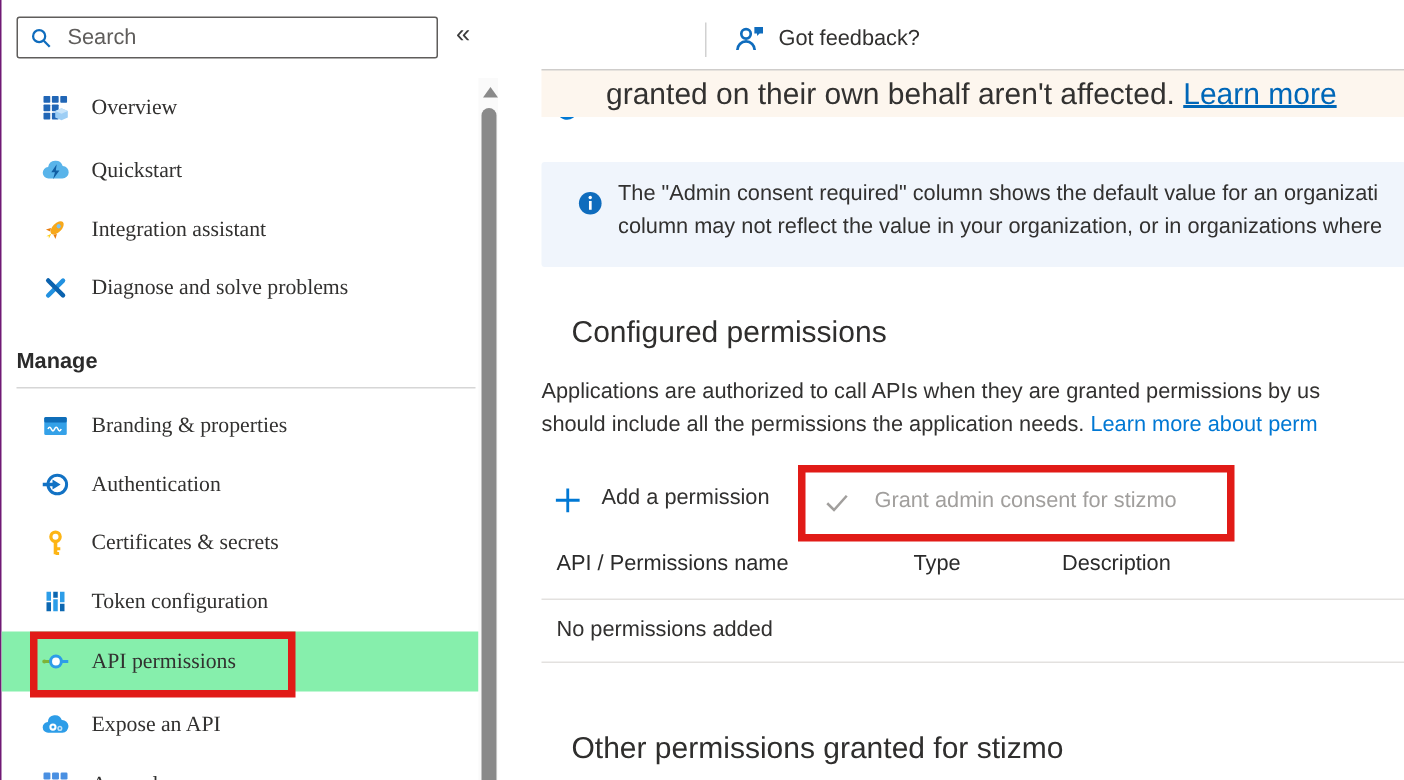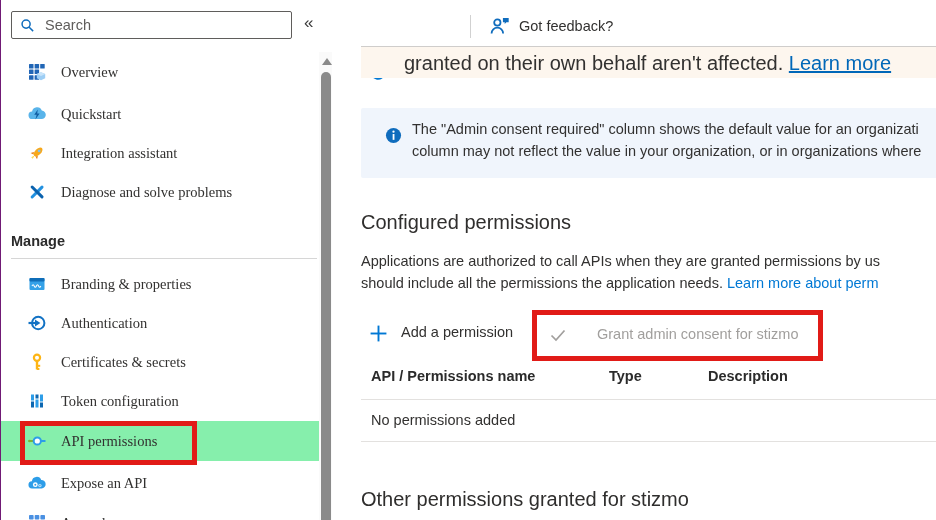--- a/index.html
+++ b/index.html
@@ -36,26 +36,26 @@
   .tb-btn{position:absolute;display:flex;align-items:center;gap:8px;font-size:14.5px;color:#323130;cursor:pointer;}
   .tb-divider{position:absolute;left:469px;top:15px;width:1px;height:23px;background:#d1d1d1;}
   
   .warn-banner{position:absolute;left:360px;top:46px;width:576px;height:32px;background:#fdf6ee;border-top:1px solid #cfcdcb;box-sizing:border-box;}
   .warn-text{position:absolute;left:43px;top:5px;font-size:20px;white-space:nowrap;color:#323130;}
   .warn-text a{color:#0067b8;text-decoration:underline;cursor:pointer;}
   .info-banner{position:absolute;left:360px;top:108px;width:576px;height:70px;background:#f0f5fc;border-radius:2px;}
   .info-icon{position:absolute;left:24px;top:19px;width:17px;height:17px;}
   .info-lines{position:absolute;left:51px;top:10px;font-size:14.5px;line-height:22px;white-space:nowrap;color:#323130;}
   
-  .h1{position:absolute;font-size:20px;font-weight:400;color:#2f2e2d;white-space:nowrap;}
+  .h1{position:absolute;font-size:20px;font-weight:400;color:#2f2e2d;white-space:nowrap;margin-left:20px;}
   .para{position:absolute;left:360px;top:250px;font-size:14.5px;line-height:22px;white-space:nowrap;color:#323130;}
   .para a{color:#0078d4;text-decoration:none;cursor:pointer;}
   .cmd-btn{position:absolute;display:flex;align-items:flex-start;gap:13px;font-size:14.5px;cursor:pointer;white-space:nowrap;}
   .cmd-btn.disabled{color:#a19f9d;cursor:default;}
-  .th{position:absolute;top:368px;font-size:14.5px;font-weight:bold;color:#2b2b2b;white-space:nowrap;}
+  .th{position:absolute;top:368px;font-size:14.5px;font-weight:normal;color:#2b2b2b;white-space:nowrap;}
   .row-divider{position:absolute;left:360px;width:576px;height:1px;background:#e3e1df;}
   .empty-row{position:absolute;left:370px;top:412px;font-size:14.5px;color:#323130;white-space:nowrap;}
   .ic{display:flex;}
 </style>
 </head>
 <body>
 
 <div class="screen">
 
   <div class="search-box">
@@ -283,21 +283,21 @@
     </span>
     <span>Add a permission</span>
   </div>
 
   <div class="cmd-btn disabled" style="left:548px;top:326px;">
     <span class="ic">
       <svg width="18" height="18" viewBox="0 0 18 18">
           <polyline points="2.5,9.5 7,14 15.5,4.5" stroke="#a19f9d" stroke-width="1.7" fill="none"></polyline>
         </svg>
     </span>
-    <span style="margin-left:17px;">Grant admin consent for stizmo</span>
+    <span style="margin-left:3px;">Grant admin consent for stizmo</span>
   </div>
 
   <div class="annot" style="left:531px;top:310px;width:291px;height:51px;"></div>
 
   <div class="th" style="left:370px;">API / Permissions name</div>
   <div class="th" style="left:608px;">Type</div>
   <div class="th" style="left:707px;">Description</div>
   <div class="row-divider" style="top:399px;"></div>
   <div class="empty-row">No permissions added</div>
   <div class="row-divider" style="top:441px;"></div>

